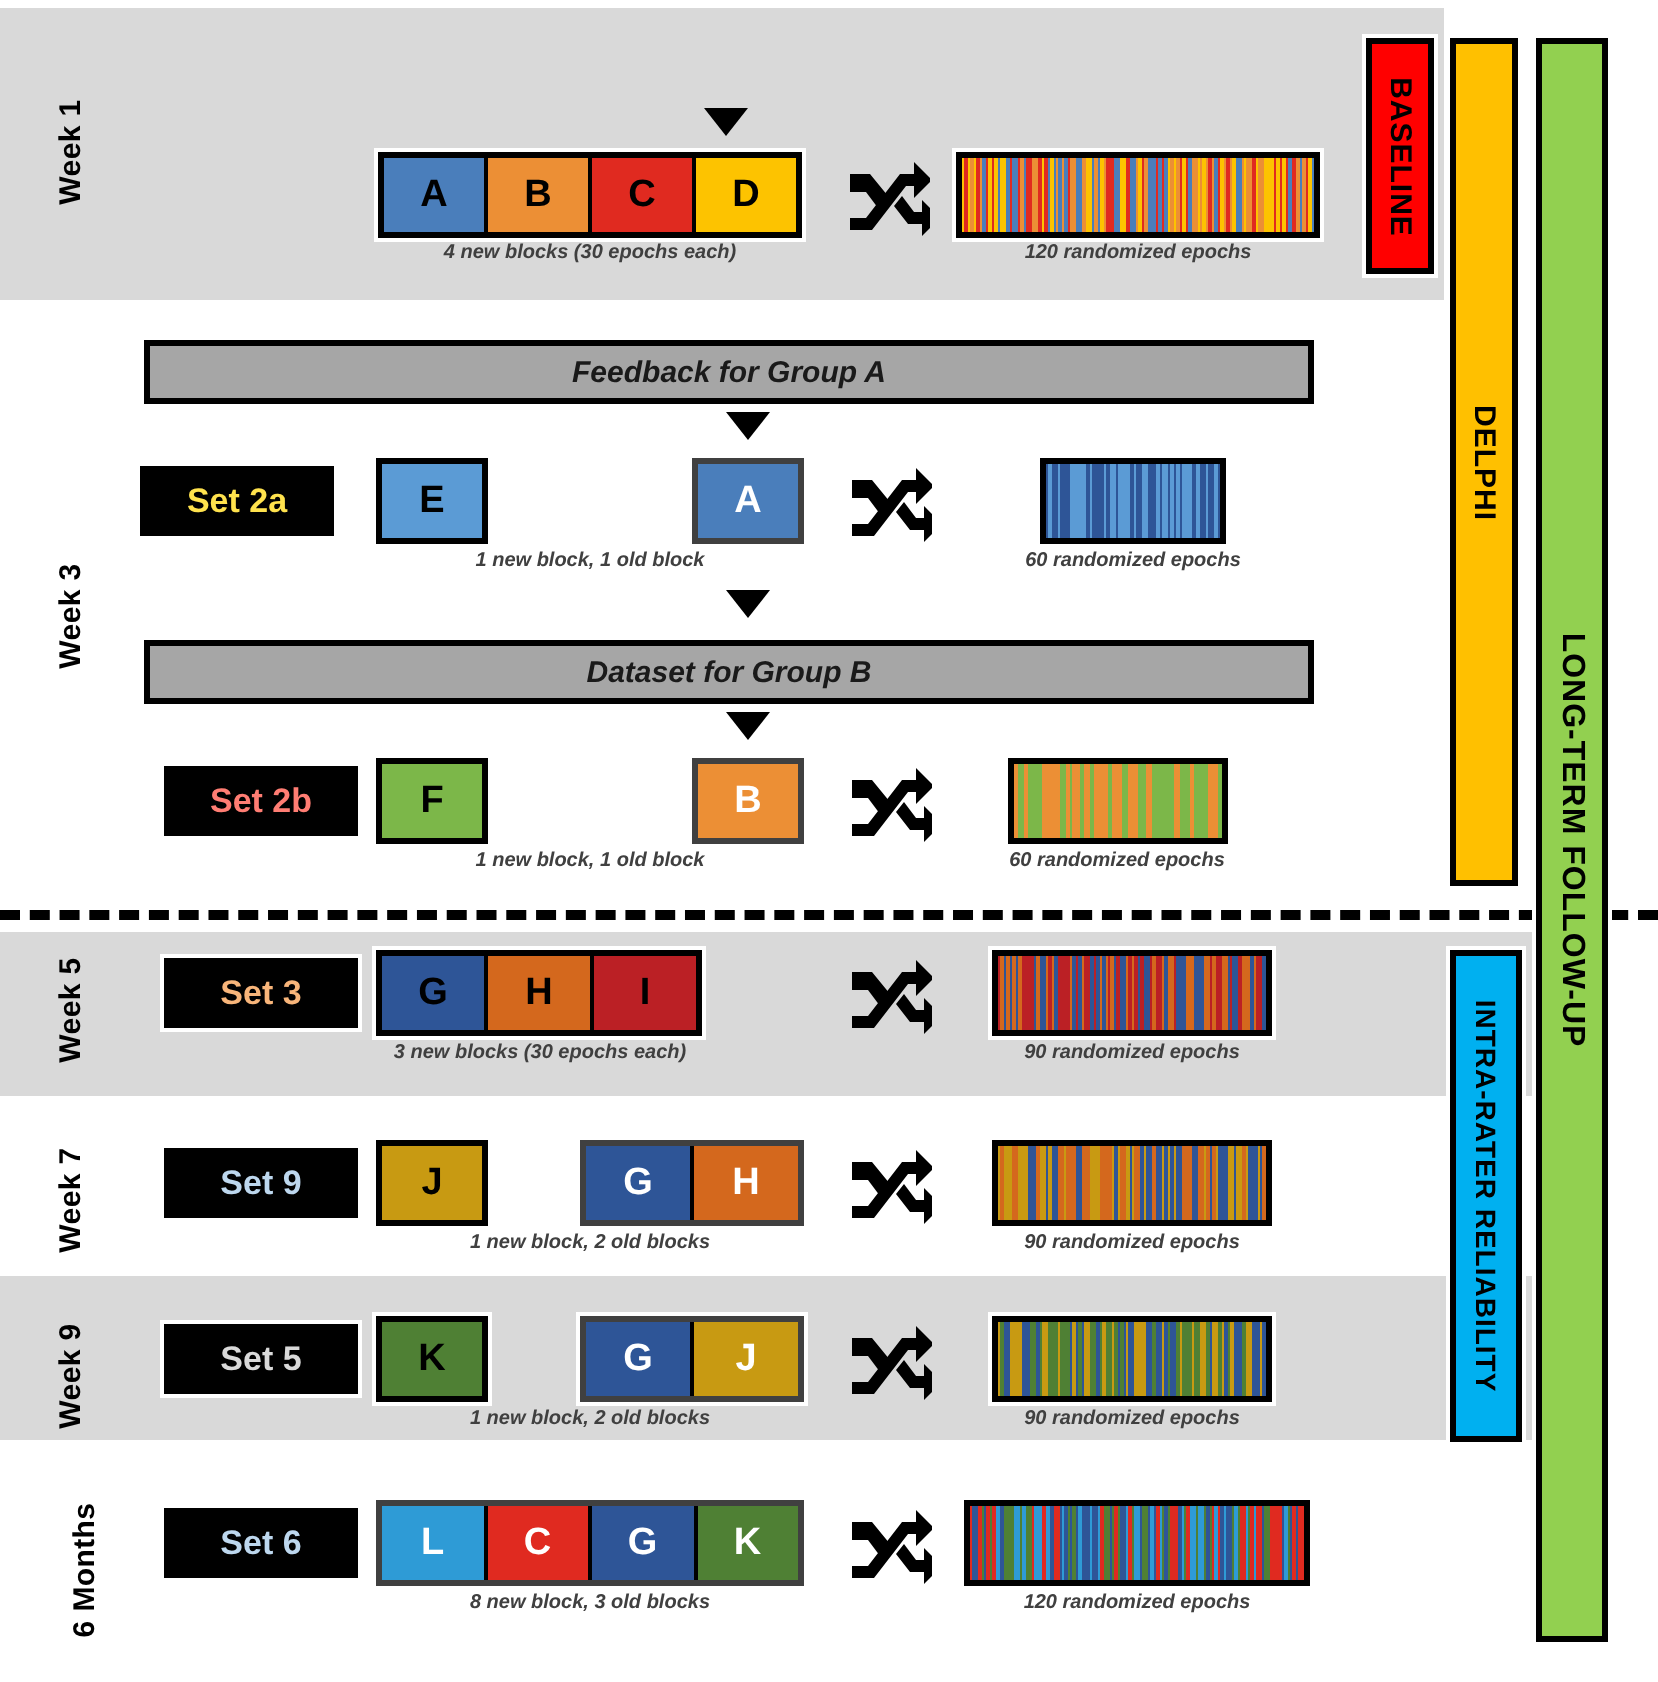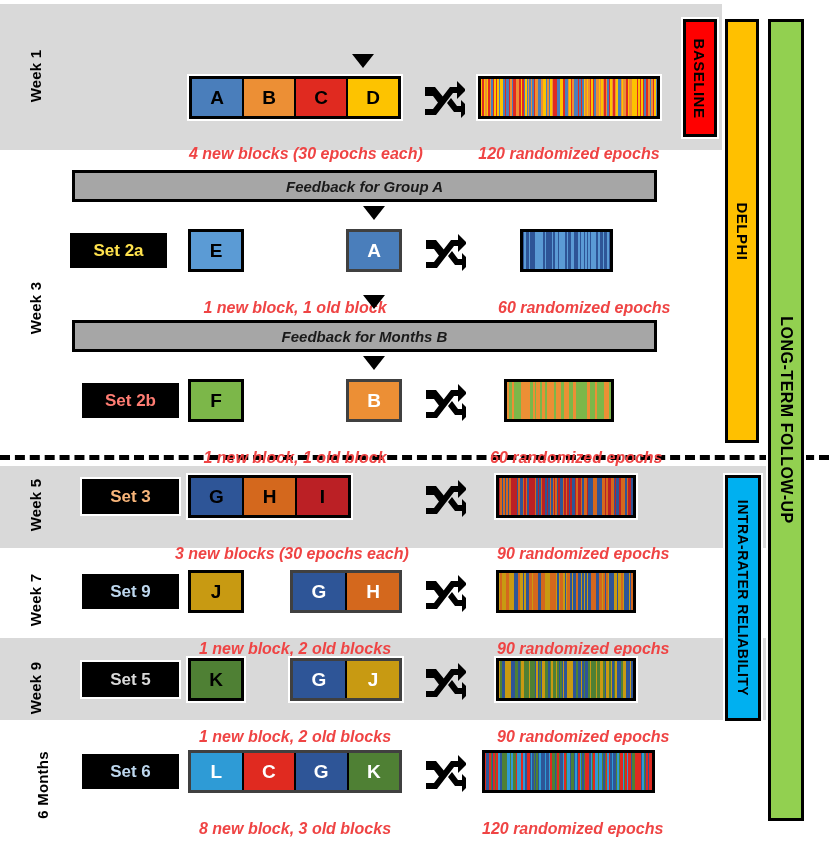--- a/index.html
+++ b/index.html
@@ -67,22 +67,22 @@
   .blk {
     display: flex; align-items: center; justify-content: center;
     font-weight: bold; font-size: 19px;
     border-right: 2px solid #000;
   }
   .blk:last-child { border-right: none; }
 
   
   .caption {
     position: absolute;
-    font-style: italic; font-weight: bold; font-size: 16px; color: #ef4444;
-    white-space: nowrap; text-align: center; margin-top: 24px;
+    font-style: italic; font-weight: bold; font-size: 10px; color: #404040;
+    white-space: nowrap; text-align: center;
   }
 
   
   .shuffle { position: absolute; }
 
   
   .epochstrip {
     position: absolute;
     border: 3px solid #000;
     box-shadow: 0 0 0 2px #fff;
@@ -312,21 +312,21 @@
       <i style="background: rgb(46, 85, 151); flex: 2 1 0px;"></i>
       <i style="background: rgb(91, 155, 213); flex: 1 1 0px;"></i>
       <i style="background: rgb(46, 85, 151); flex: 1 1 0px;"></i>
     </div>
   <div class="caption" style="left:498px; top:275px; width:137px;">
     <span>60 randomized epochs</span>
   </div>
 
   <div class="tri" style="left:363px; top:295px;"></div>
   <div class="banner" style="left:72px; top:320px; width:585px; height:32px;">
-    <span>Feedback for Months B</span>
+    <span>Dataset for Group B</span>
   </div>
   <div class="tri" style="left:363px; top:356px;"></div>
   <div class="setplate" style="left:80px; top:381px; width:101px; height:39px;">
     <span style="color:#ff7d73">Set 2b</span>
   </div>
   <div class="blockgroup" style="left:188px; top:379px; width:56px; height:43px;">
       <div class="blk" style="background: rgb(124, 183, 73); color: rgb(0, 0, 0); flex: 1 1 0px; border-right: none;">F</div>
     </div>
   <div class="blockgroup grey-out" style="left:346px; top:379px; width:56px; height:43px;">
       <div class="blk" style="background: rgb(236, 143, 53); color: rgb(255, 255, 255); flex: 1 1 0px; border-right: none;">B</div>

